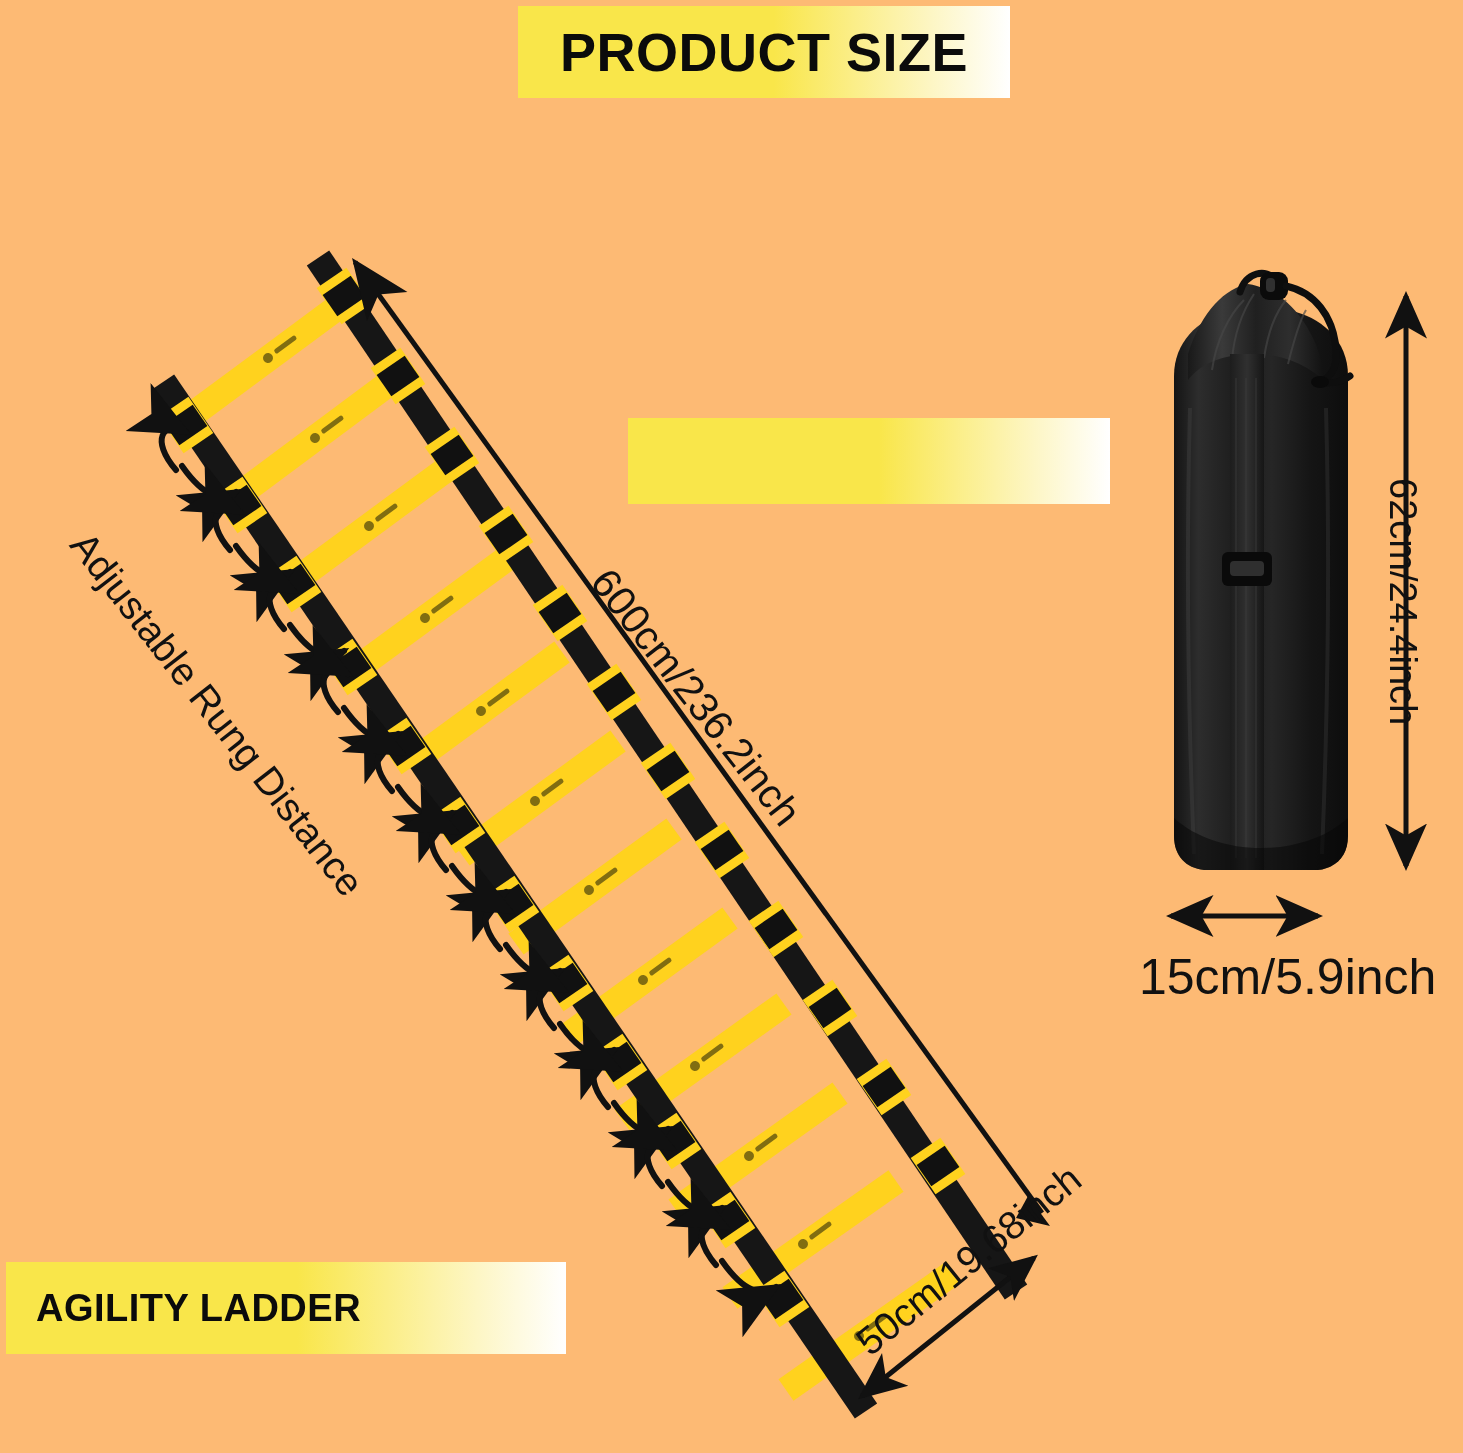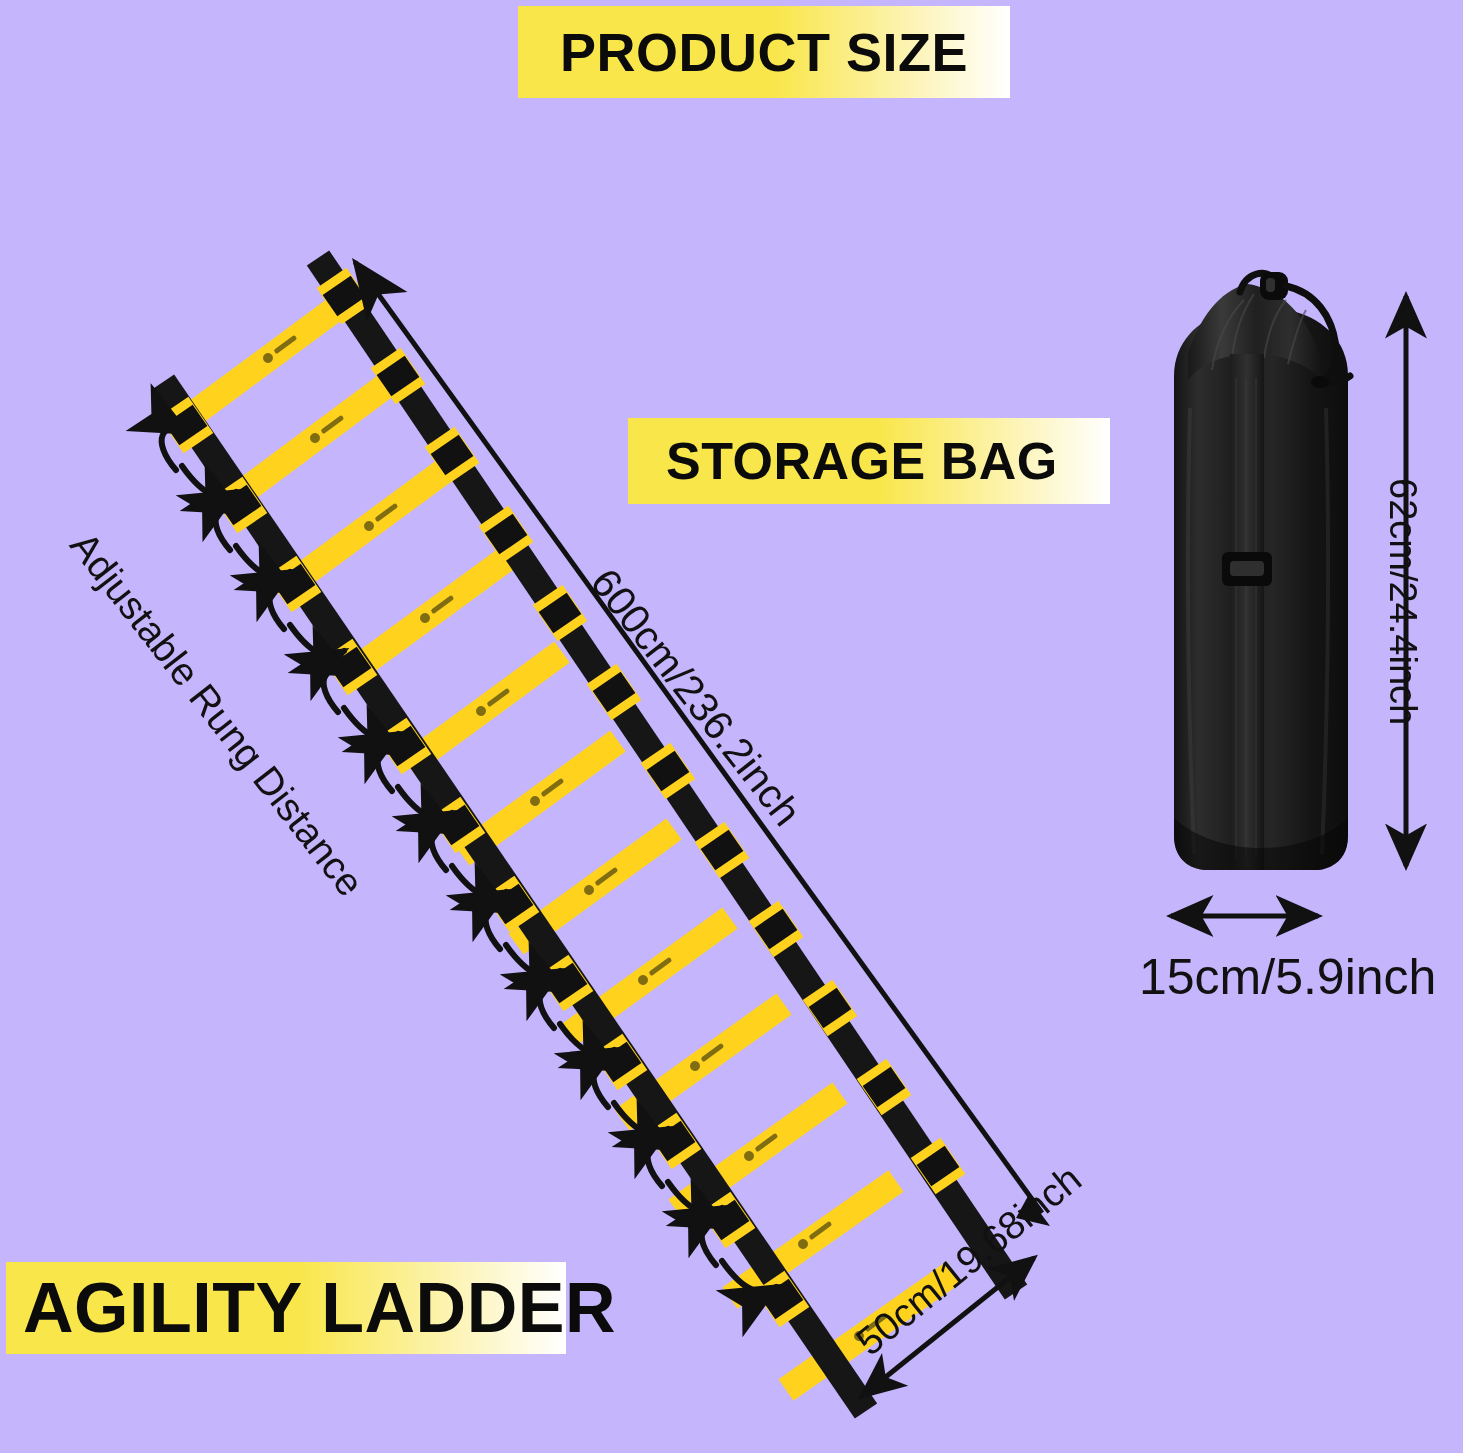--- a/index.html
+++ b/index.html
@@ -7,21 +7,21 @@
     padding: 0;
     background: #ffffff;
   }
   body {
     font-family: "Liberation Sans", sans-serif;
   }
   #page {
     position: relative;
     width: 1463px;
     height: 1453px;
-    background: #c4b5fd;
+    background: #fdba74;
     overflow: hidden;
   }
   
   .banner {
     position: absolute;
     display: flex;
     align-items: center;
     font-weight: bold;
     color: #0b0b0b;
     letter-spacing: 0.5px;
@@ -44,22 +44,22 @@
     box-sizing: border-box;
   }
   #banner-storage-bag {
     left: 628px; top: 418px; width: 482px; height: 86px;
     font-size: 52px;
     padding-left: 38px;
     box-sizing: border-box;
   }
   #banner-agility-ladder {
     left: 6px; top: 1262px; width: 560px; height: 92px;
-    font-size: 70px;
-    padding-left: 17px;
+    font-size: 38px;
+    padding-left: 30px;
     box-sizing: border-box;
   }
   
   .dim-text {
     position: absolute;
     color: #111;
     white-space: nowrap;
     font-weight: 400;
   }
   #dim-ladder-length {
@@ -428,21 +428,20 @@
     </svg>
   </div>
 
   <div class="banner" id="banner-product-size">
     <span class="banner-bg"></span>
     <span class="banner-text">PRODUCT SIZE</span>
   </div>
 
   <div class="banner" id="banner-storage-bag">
     <span class="banner-bg"></span>
-    <span class="banner-text">STORAGE BAG</span>
   </div>
 
   <div class="banner" id="banner-agility-ladder">
     <span class="banner-bg"></span>
     <span class="banner-text">AGILITY LADDER</span>
   </div>
 
   <div id="label-adjustable">Adjustable Rung Distance</div>
 
   <div class="dim-text" id="dim-ladder-length">600cm/236.2inch</div>

